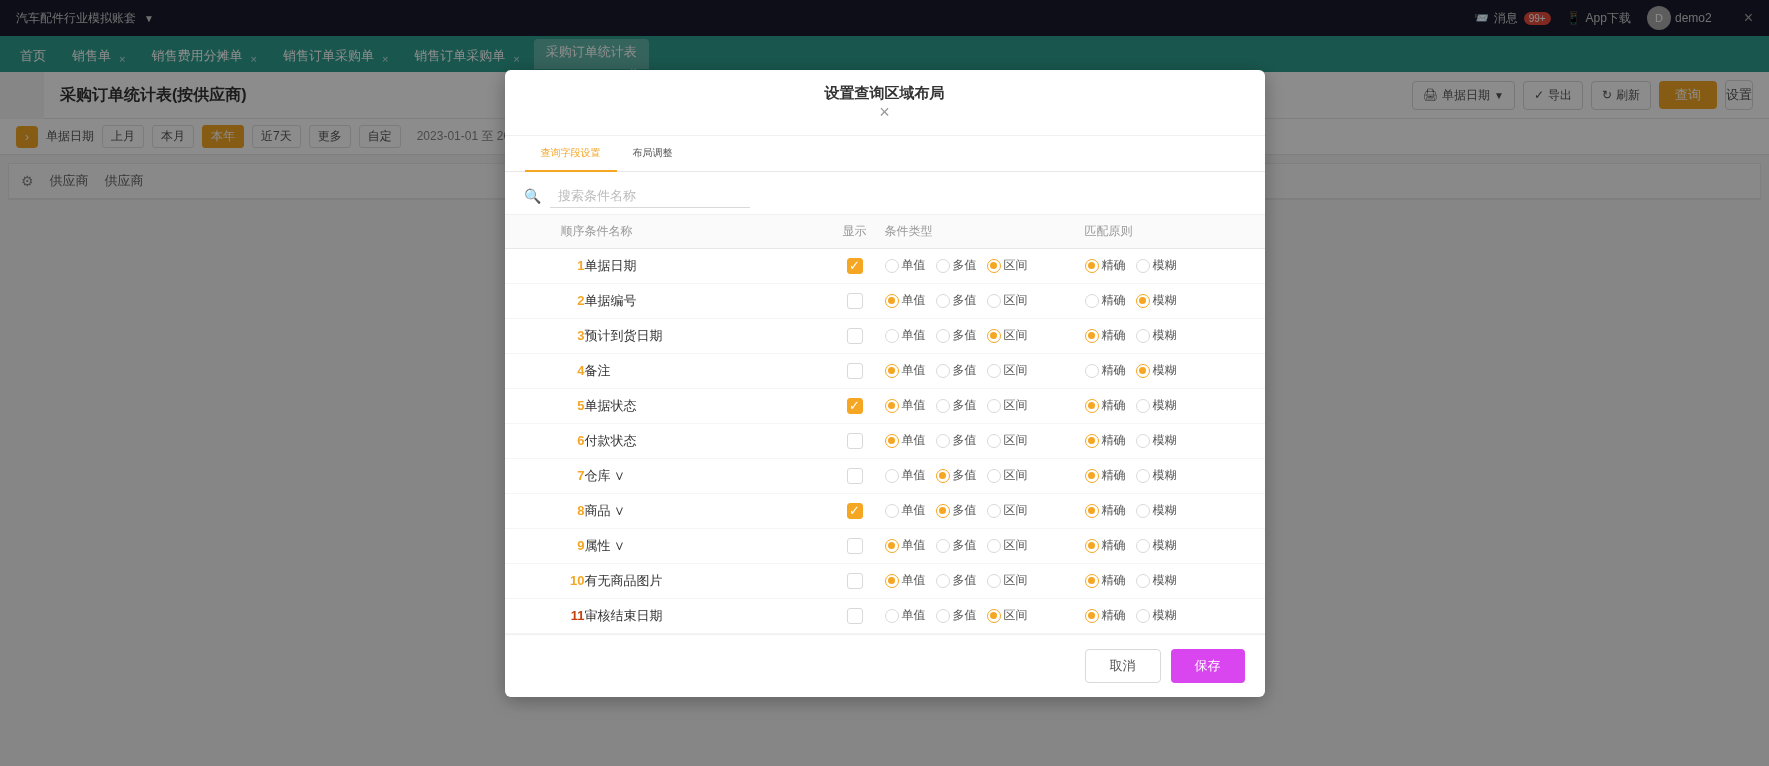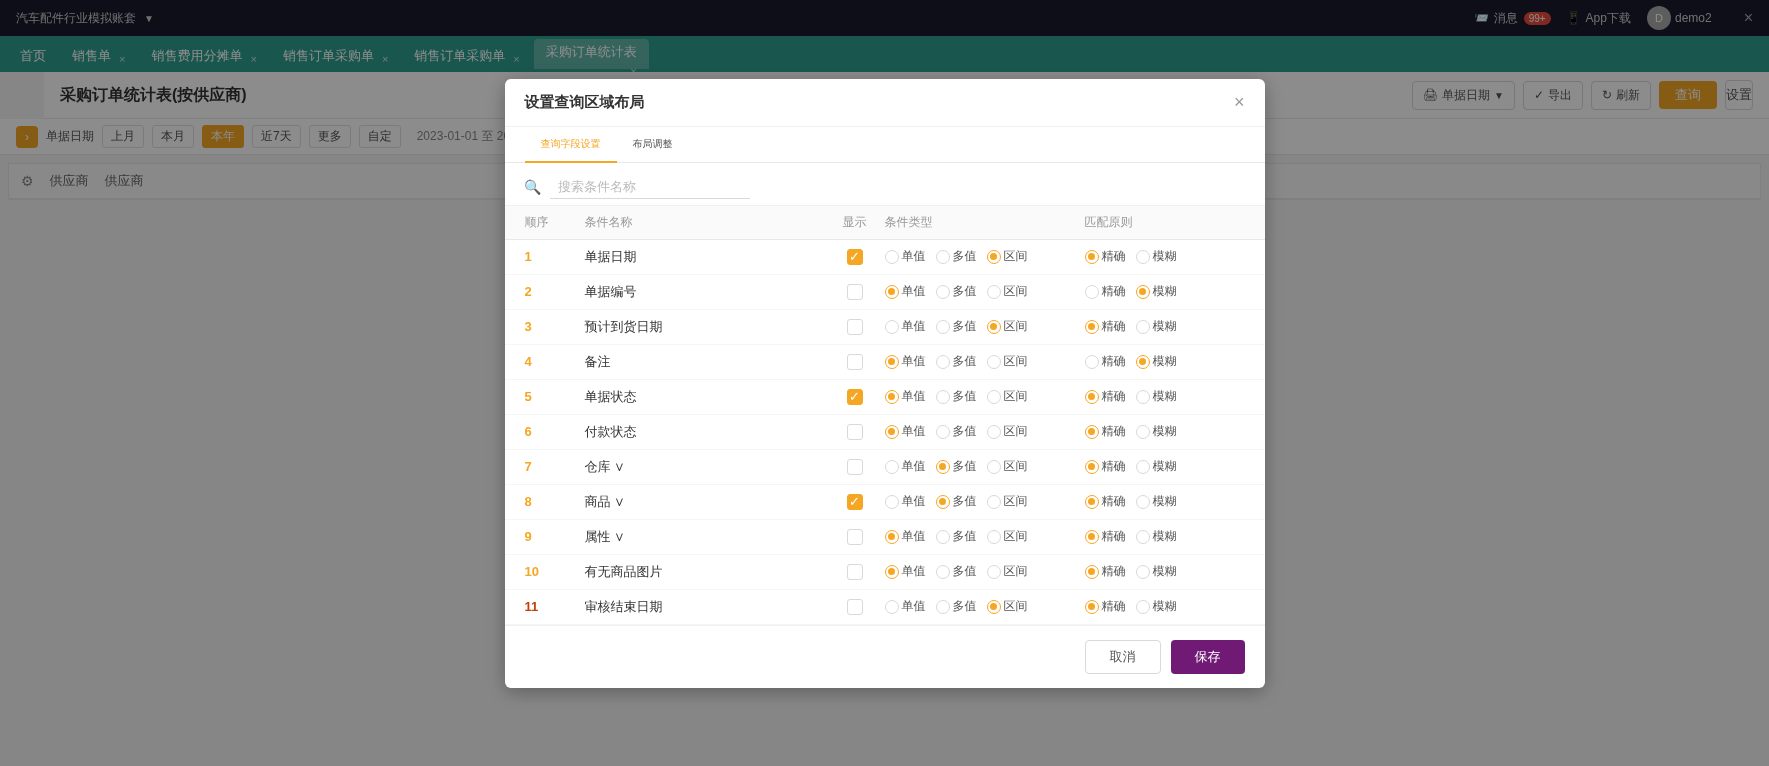--- a/index.html
+++ b/index.html
@@ -121,20 +121,21 @@
       box-shadow: 0 4px 20px rgba(0,0,0,0.3);
       display: flex;
       flex-direction: column;
     }
     .dialog-header {
       display: flex;
       align-items: center;
       justify-content: space-between;
       padding: 14px 20px;
       border-bottom: 1px solid #f0f0f0;
+      flex-direction: column;
     }
     .dialog-title { font-size: 15px; font-weight: bold; color: #333; }
     .dialog-close { cursor: pointer; color: #999; font-size: 18px; line-height: 1; }
 
     
     .dialog-tabs {
       display: flex;
       padding: 0 20px;
       border-bottom: 1px solid #e8e8e8;
       gap: 0;
@@ -184,21 +185,21 @@
       background: #fafafa;
       border-bottom: 1px solid #e8e8e8;
       padding: 8px 20px;
       font-size: 12px;
       color: #999;
       font-weight: normal;
       position: sticky;
       top: 0;
       z-index: 1;
     }
-    .col-order { width: 60px; }
+    .col-order { width: 60px; text-align: right; }
     .col-name { flex: 1; }
     .col-display { width: 60px; text-align: center; }
     .col-type { width: 200px; }
     .col-match { width: 160px; }
 
     .condition-row {
       display: flex;
       align-items: center;
       padding: 8px 20px;
       border-bottom: 1px solid #f5f5f5;
@@ -269,21 +270,21 @@
       border-radius: 4px;
       background: #fff;
       cursor: pointer;
       font-size: 13px;
       color: #555;
     }
     .btn-save {
       padding: 7px 24px;
       border: none;
       border-radius: 4px;
-      background: #701a75;
+      background: #d946ef;
       cursor: pointer;
       font-size: 13px;
       color: #fff;
     }
 
     
     .conditions-table::-webkit-scrollbar { width: 6px; }
     .conditions-table::-webkit-scrollbar-track { background: #f5f5f5; }
     .conditions-table::-webkit-scrollbar-thumb { background: #ccc; border-radius: 3px; }
 

